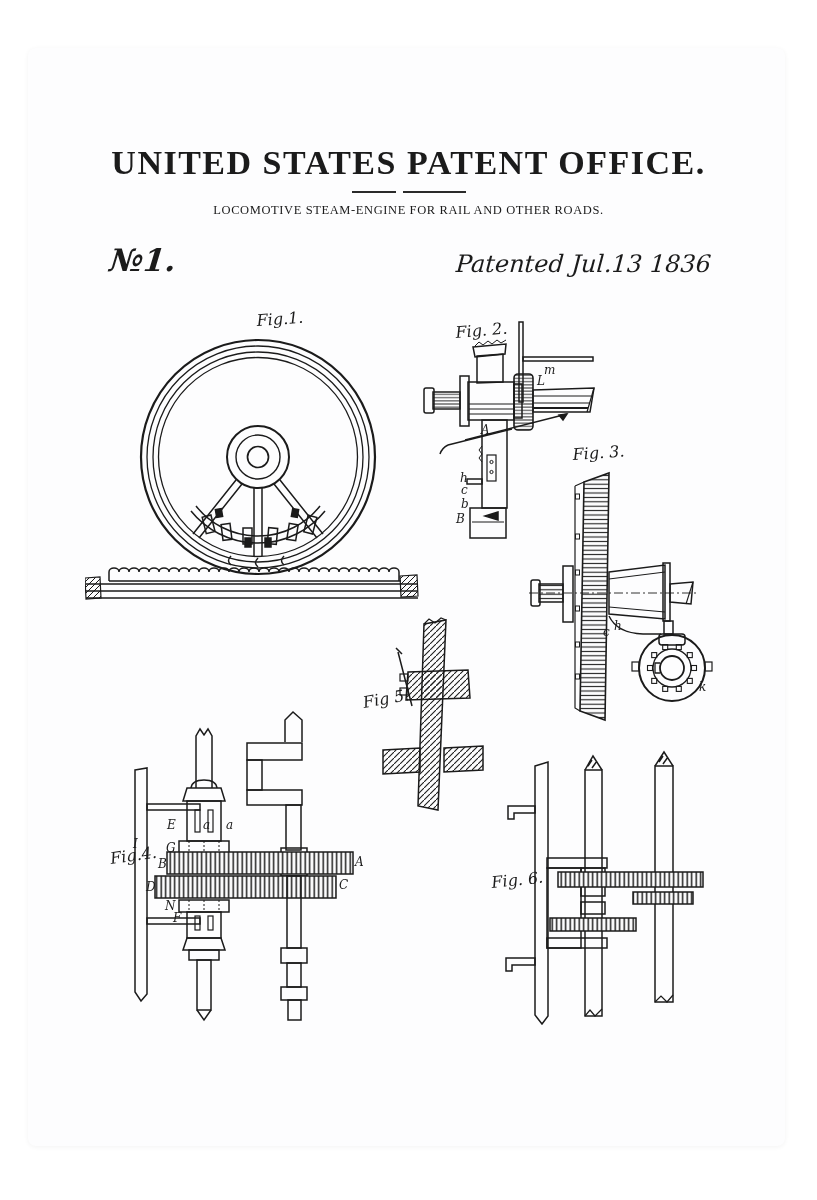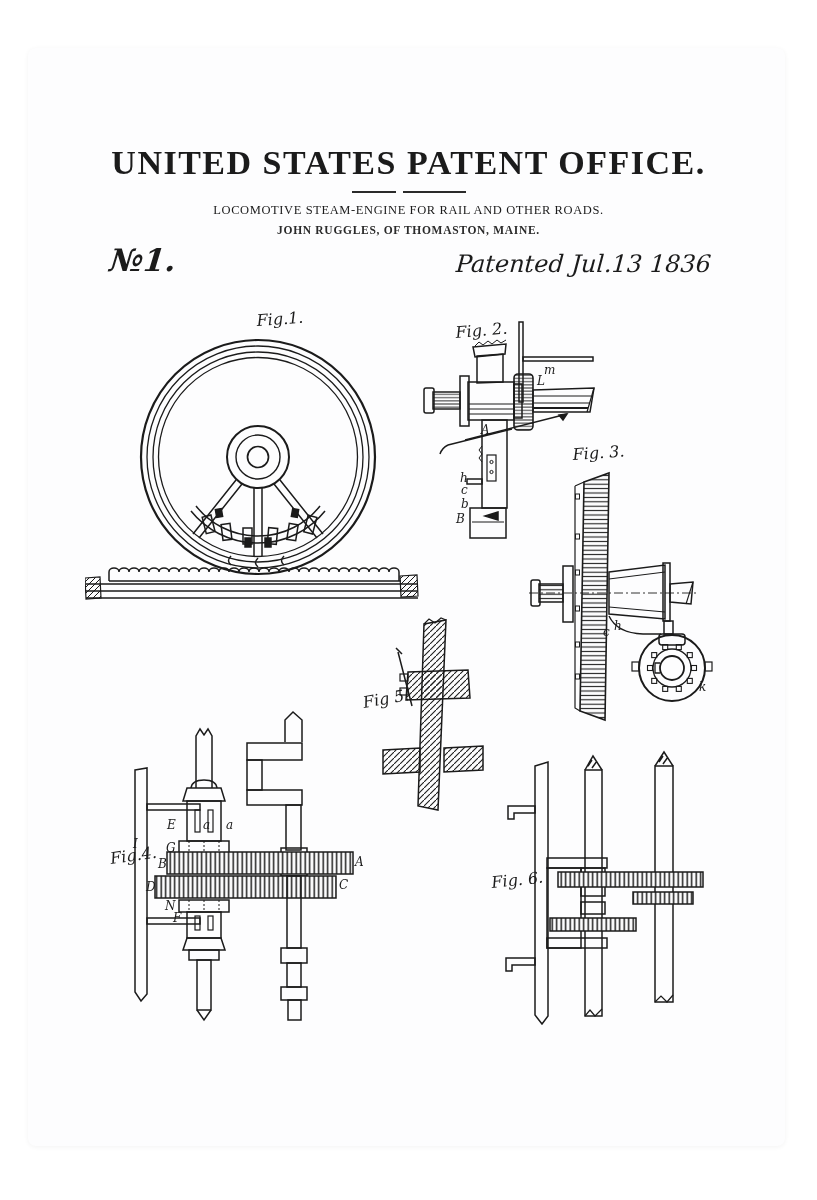--- a/index.html
+++ b/index.html
@@ -31,21 +31,20 @@
 
 <div id="canvas">
   <div class="sheet"></div>
 
   <div class="office-title">UNITED STATES PATENT OFFICE.</div>
   <div class="divider">
       <span class="d1"></span>
       <span class="d2"></span>
     </div>
   <div class="invention-title">LOCOMOTIVE STEAM-ENGINE FOR RAIL AND OTHER ROADS.</div>
-  <div class="inventor-line">JOHN RUGGLES, OF THOMASTON, MAINE.</div>
   <div class="patent-number">№1.</div>
   <div class="patent-date">Patented Jul.13 1836</div>
 
   <svg class="fig" style="left:85px;top:300px" width="340" height="312" viewBox="0 0 340 312">
     <defs>
       <pattern id="p1d" width="6" height="6" patternUnits="userSpaceOnUse">
         <path d="M0 6 L6 0" stroke="#1b1b1b" stroke-width="1"></path>
       </pattern>
     </defs>
     <text class="figlabel" x="172" y="26" transform="rotate(-4 172 26)">Fig.1.</text>

